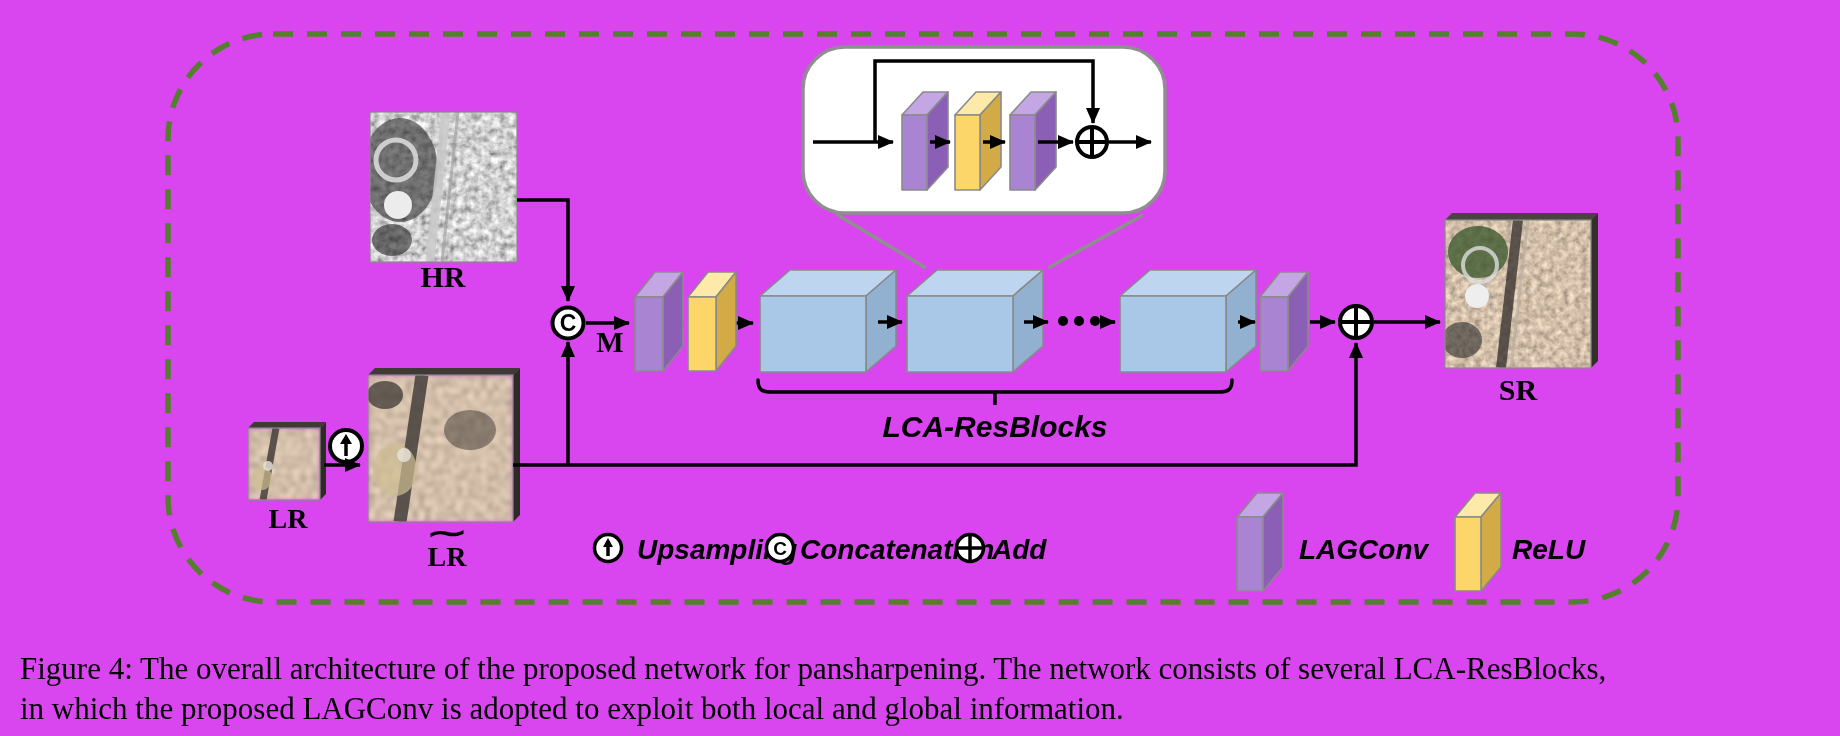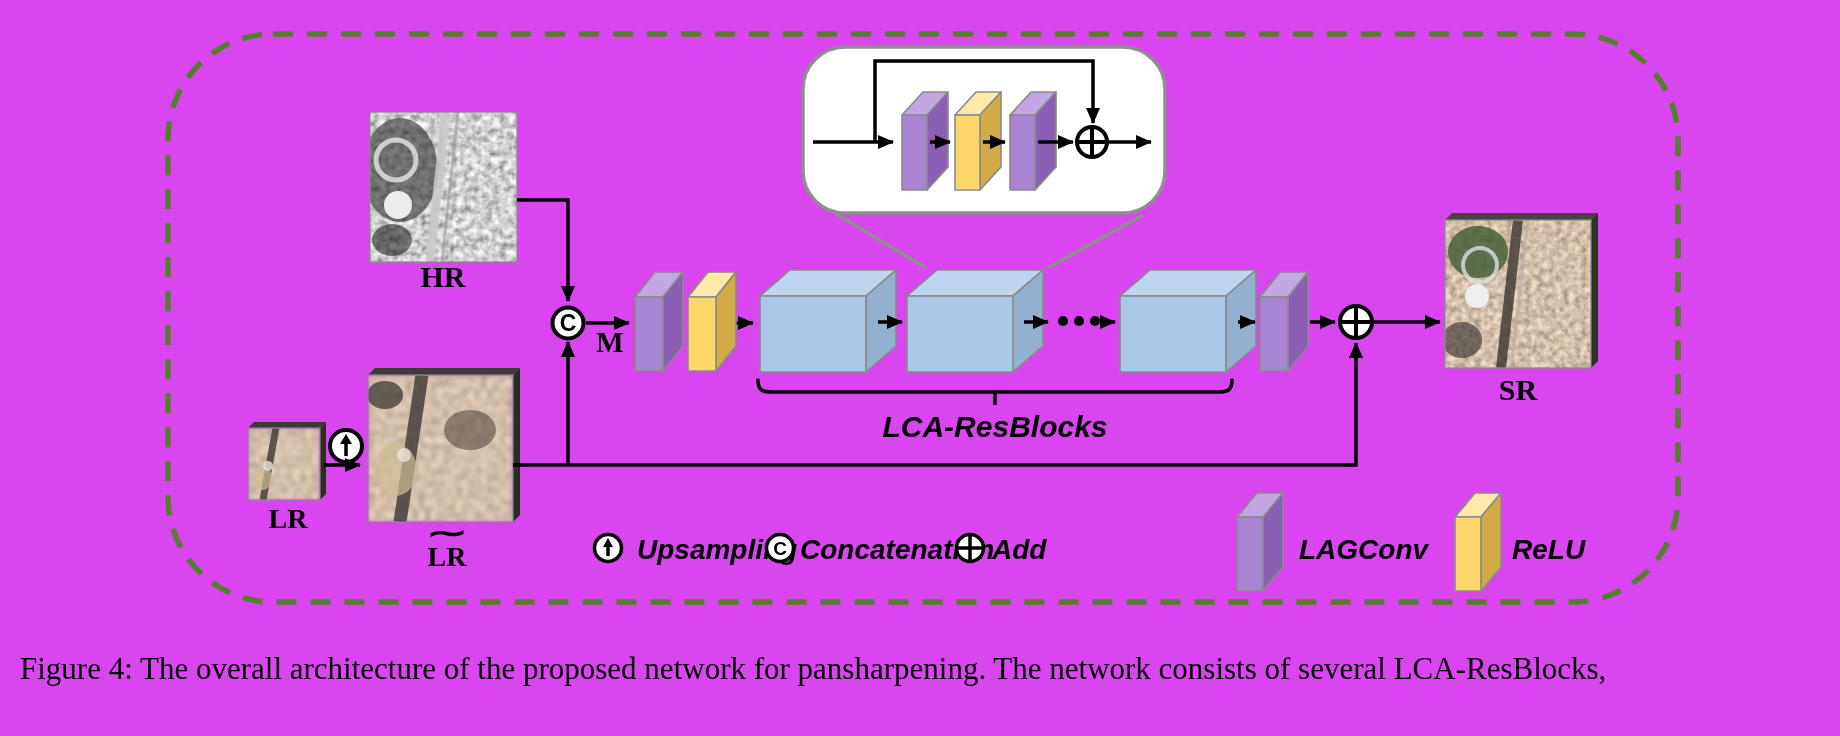--- a/index.html
+++ b/index.html
@@ -280,15 +280,16 @@
       <polygon class="face yel-top" points="1455,517 1475,493 1501,493 1481,517"></polygon>
       <polygon class="face yel-side" points="1481,517 1501,493 1501,567 1481,591"></polygon>
       <rect class="face" x="1455" y="517" width="26" height="74" fill="#fcd668"></rect>
     </g>
     <text class="t-sans" x="1512" y="559" font-size="28">ReLU</text>
   </g>
 </svg>
 
 <div class="caption">
   <div>Figure 4: The overall architecture of the proposed network for pansharpening. The network consists of several LCA-ResBlocks,</div>
+  <div>in which the proposed LAGConv is adopted to exploit both local and global information.</div>
 </div>
 
 </div>
 
 </body></html>

